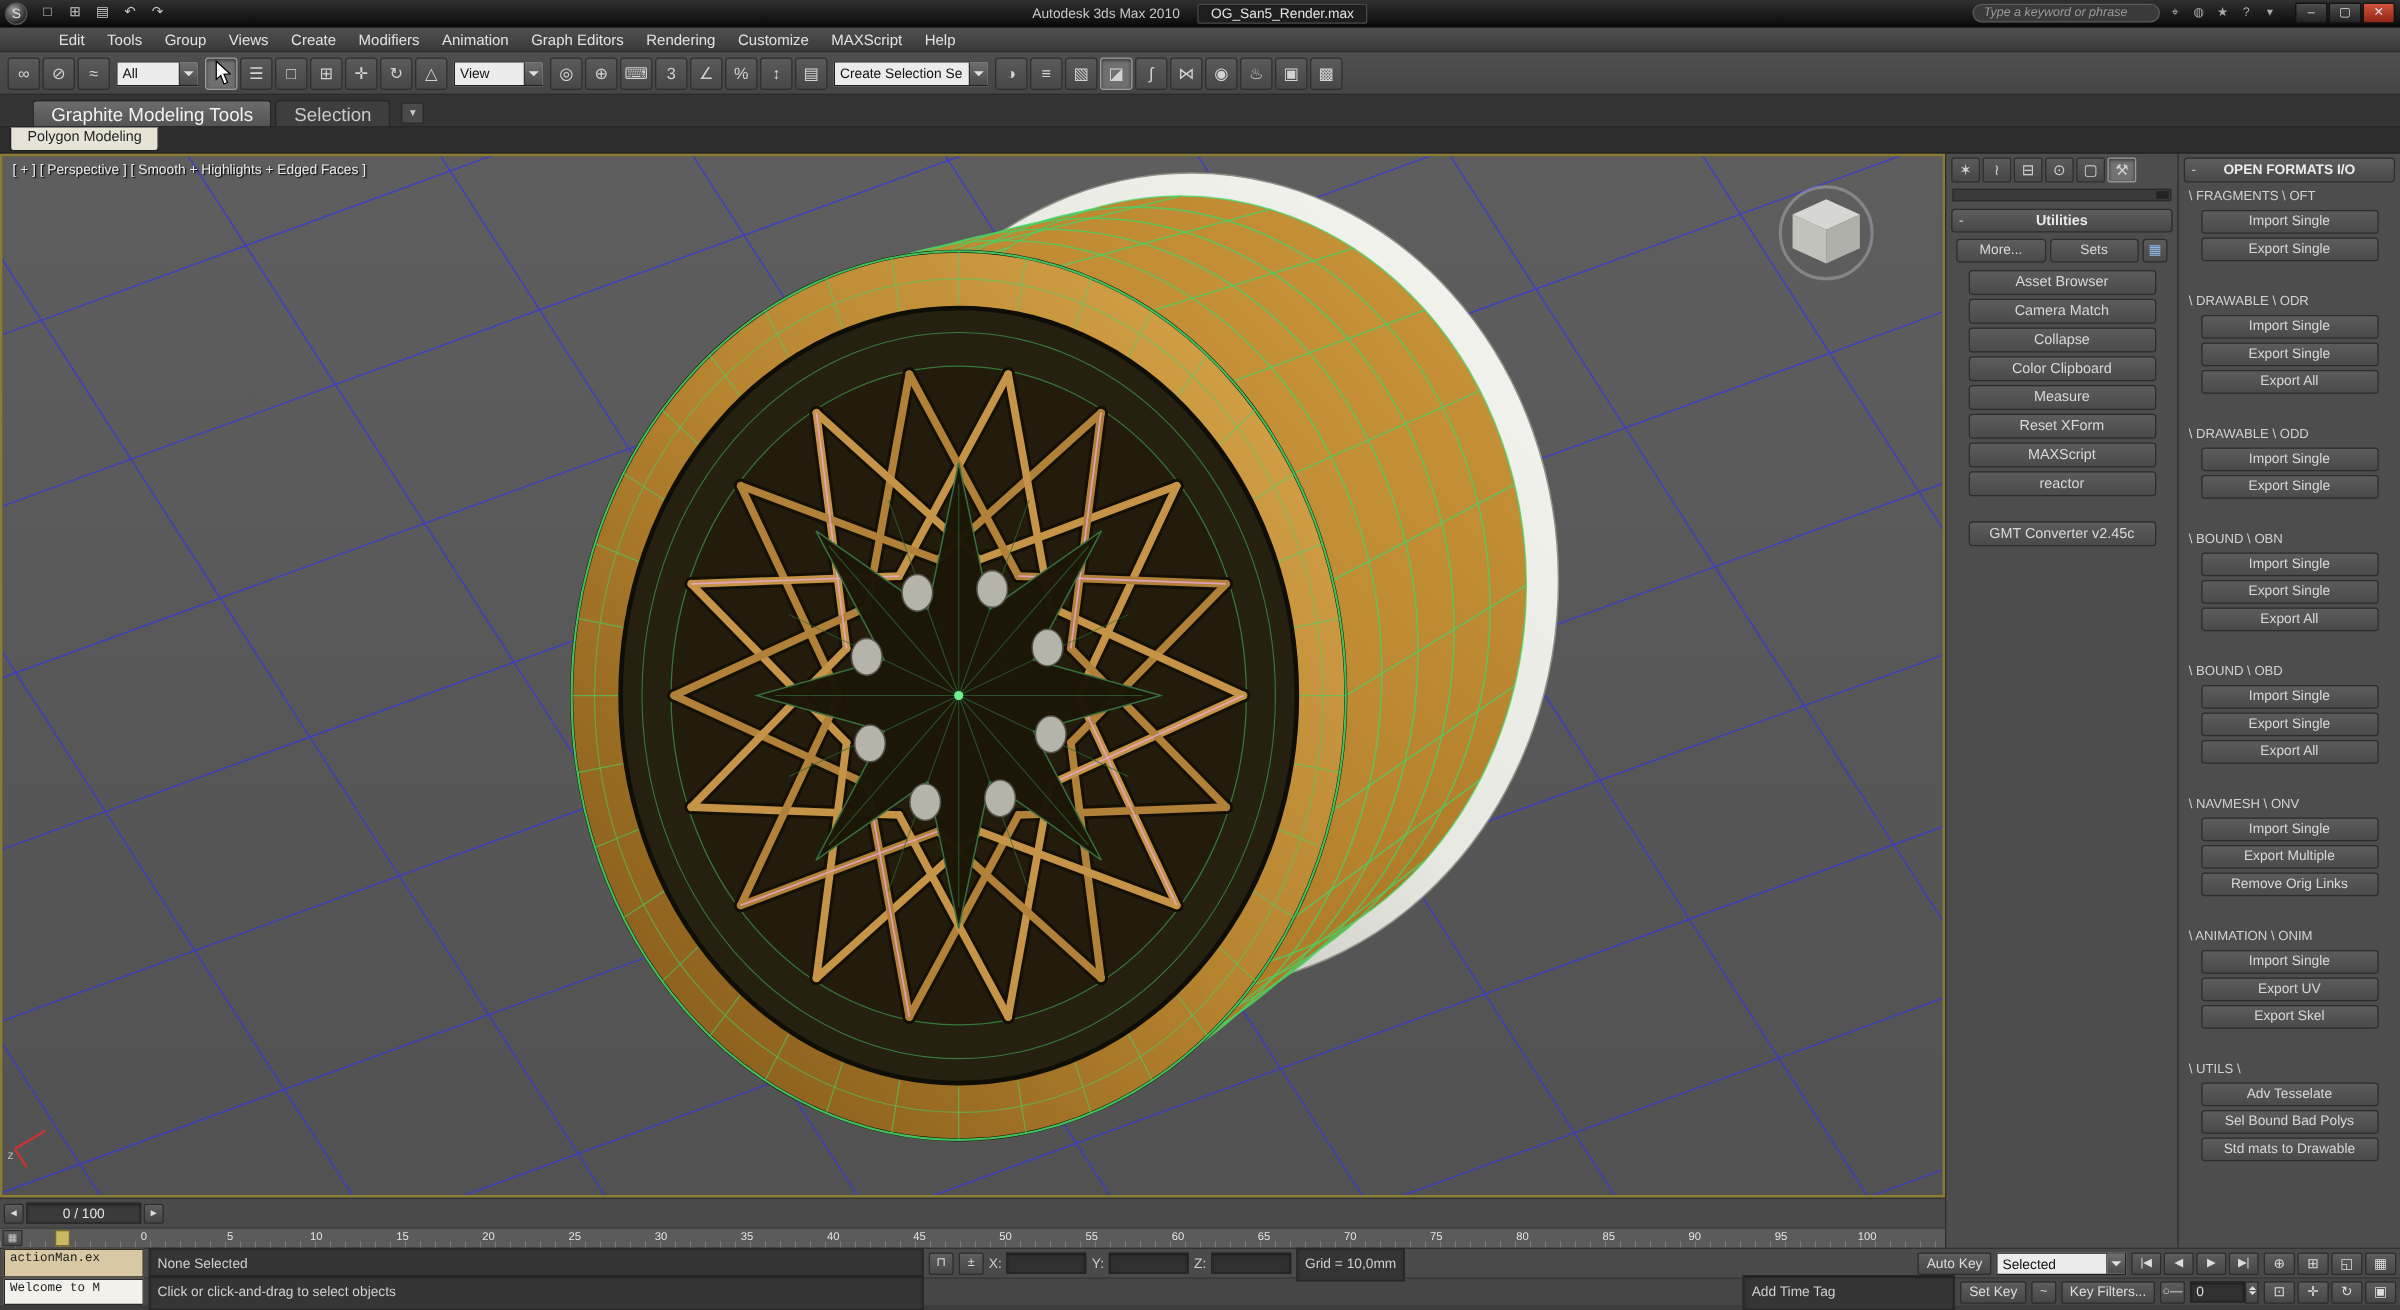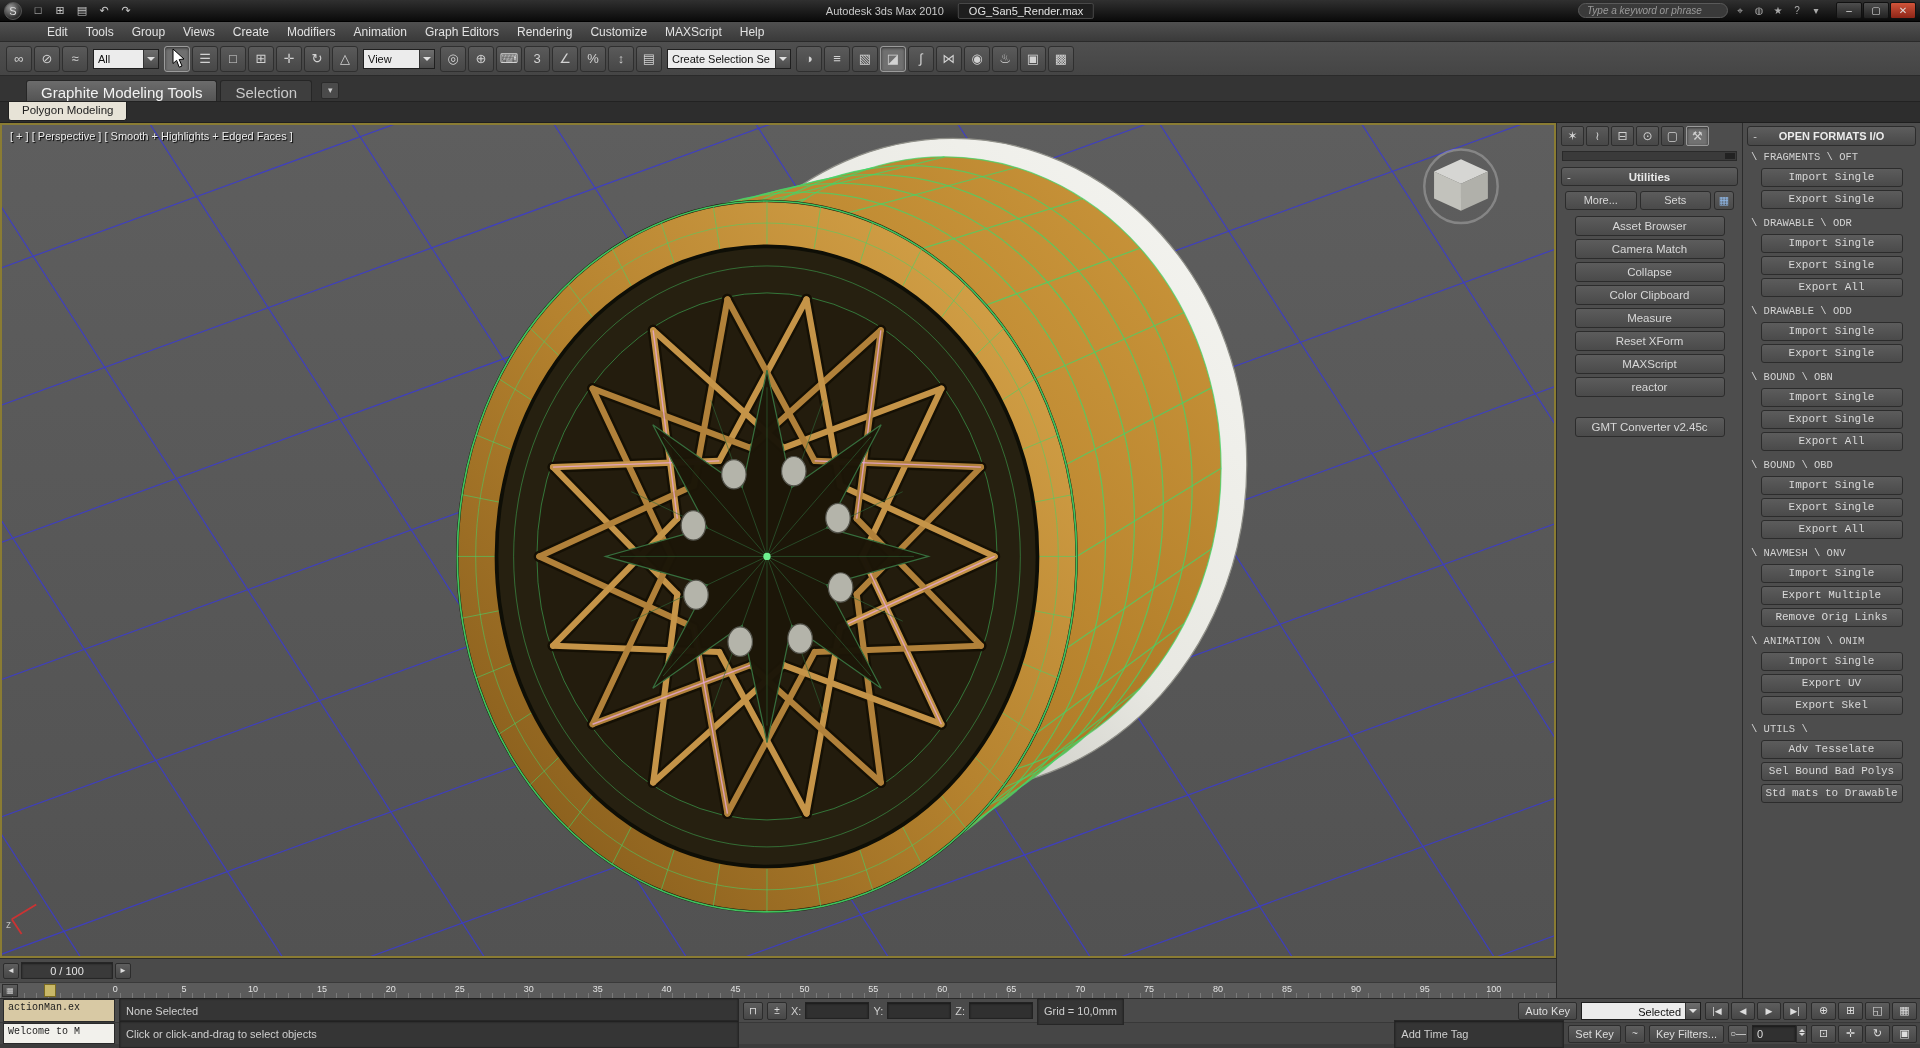--- a/index.html
+++ b/index.html
@@ -101,21 +101,21 @@
     border-radius:3px; font-size:11px; color:#d8d8d8; text-align:center; line-height:17px; }
   #util-config { width:20px; height:19px; background:linear-gradient(#5c5c5c,#4a4a4a); border:1px solid #2c2c2c;
     border-radius:3px; font-size:11px; color:#8fb8e8; text-align:center; line-height:17px; }
   .u-btn { display:block; width:150px; height:20px; margin:3px auto; background:linear-gradient(#5c5c5c,#4a4a4a);
     border:1px solid #2c2c2c; border-radius:3px; font-size:11.5px; color:#d8d8d8; text-align:center; line-height:18px; }
   #util-footer { margin-top:14px; }
 
   #io-panel { width:178px; background:#4d4d4d; border-left:1px solid #2c2c2c; overflow:hidden; }
   #io-header { height:20px; margin:3px 4px 4px; background:linear-gradient(#5e5e5e,#484848); border:1px solid #2c2c2c;
     border-radius:3px; display:flex; align-items:center; font-size:11px; color:#ececec; font-weight:bold; }
-  .io-sec { margin-bottom:7px;font-family:Liberation Mono, monospace; }
+  .io-sec { margin-bottom:25px; }
   .io-label { font-size:10.5px; color:#d2d2d2; padding:1px 8px 2px; }
   .io-btn { display:block; width:142px; height:19px; margin:3px auto; background:linear-gradient(#5c5c5c,#4a4a4a);
     border:1px solid #2c2c2c; border-radius:3px; font-size:11px; color:#d8d8d8; text-align:center; line-height:17px; }
 
   
   #status1 { height:24px; background:#4a4a4a; border-top:1px solid #2a2a2a; display:flex; align-items:center; gap:4px; padding:0 3px; }
   #status2 { height:22px; background:#464646; border-top:1px solid #383838; display:flex; align-items:center; gap:4px; padding:0 3px; }
   .listener { width:112px; align-self:stretch; font:10px "Liberation Mono","DejaVu Sans Mono",monospace;
     color:#1c1c1c; padding:2px 4px; white-space:nowrap; overflow:hidden; border:1px solid #2a2a2a; }
   .listener.top { background:#d8c9a4; }
@@ -127,21 +127,21 @@
   .sbtn.mini { width:20px; padding:0; font-size:10px; }
   .sbtn.pb { width:24px; padding:0; font-size:9px; }
   .sbtn.nav { width:25px; padding:0; font-size:11px; }
   .slabel { font-size:11px; color:#cfcfcf; flex:0 0 auto; }
   .sinput { width:64px; height:17px; background:#303030; border:1px solid #222; box-shadow:inset 0 1px 2px rgba(0,0,0,.5);
     color:#ddd; font-size:11px; padding:0 4px; }
   #sel-status { flex:0 0 620px; }
   #prompt-line { flex:0 0 620px; }
   #grid-label { flex:0 0 auto; }
   .push { margin-left:auto; }
-  .combo.status { width:120px; height:18px; margin:0;text-align:right; }
+  .combo.status { width:104px; height:18px; margin:0; }
   #time-spin { display:flex; align-items:center; }
   #time-field { width:44px; }
   .spin { display:flex; flex-direction:column; justify-content:center; gap:1px; width:11px; height:18px;
     background:linear-gradient(#5d5d5d,#474747); border:1px solid #2c2c2c; align-items:center; }
   .spin i { display:block; border:3px solid transparent; }
   .spin .up { border-bottom-color:#ddd; margin-top:-2px; }
   .spin .dn { border-top-color:#ddd; }
 </style>
 </head>
 <body>

